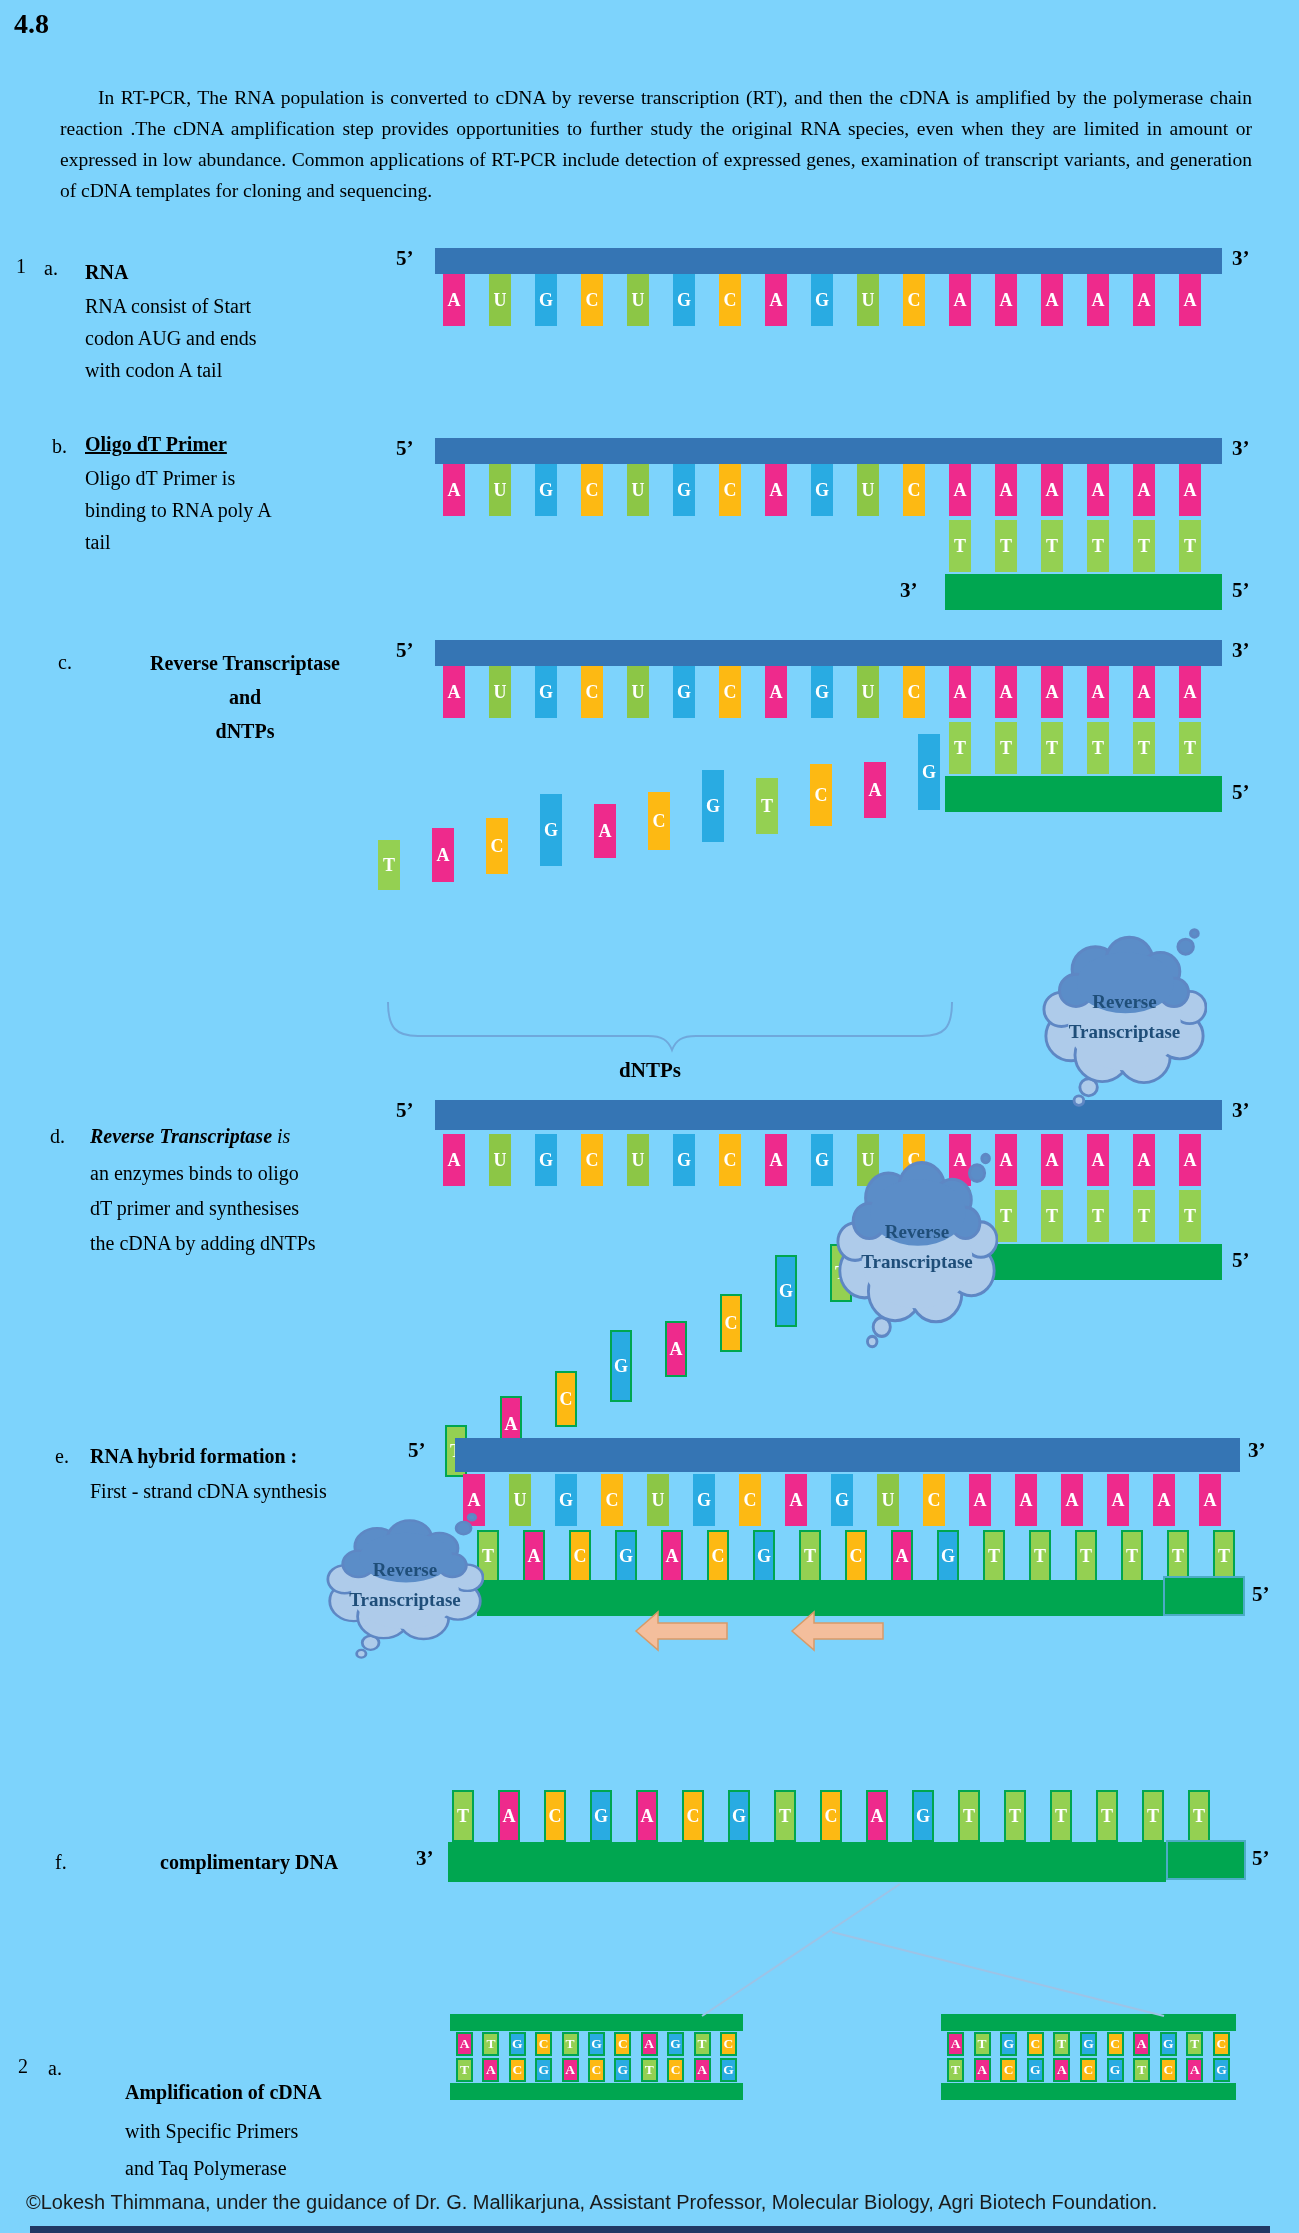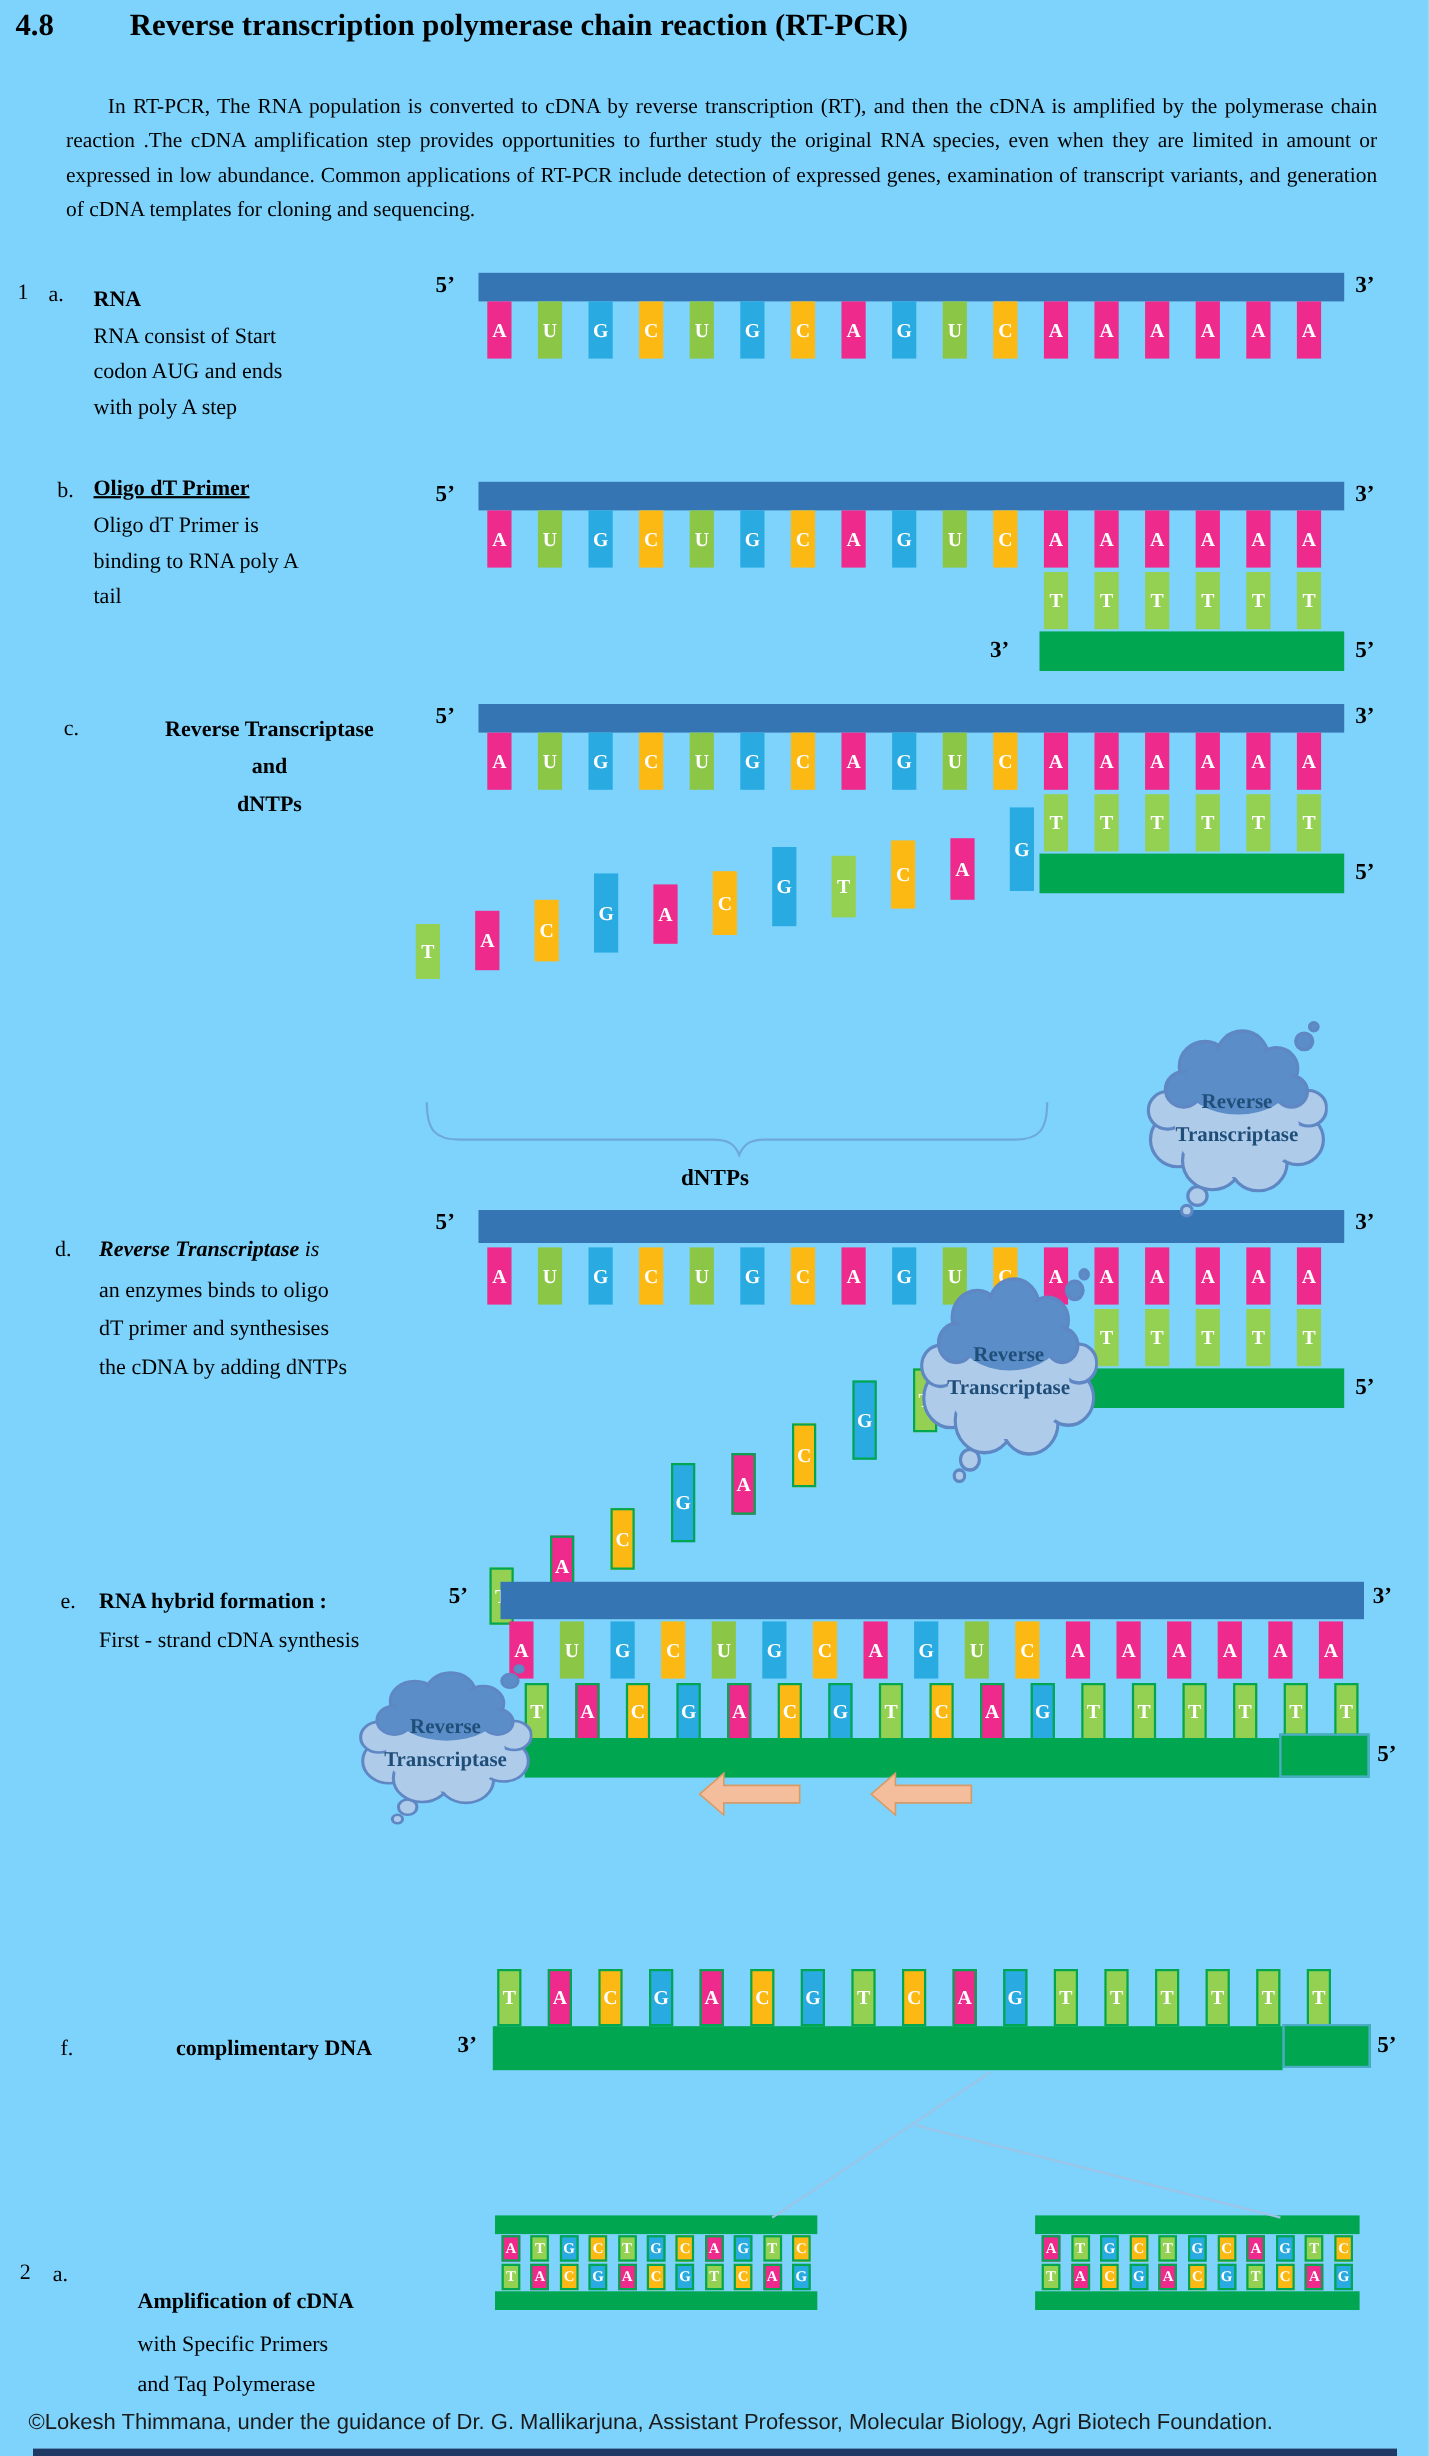--- a/index.html
+++ b/index.html
@@ -33,31 +33,30 @@
   .intro{position:absolute;left:60px;top:82px;width:1192px;font-size:19.5px;line-height:31px;
          text-align:justify;text-indent:38px;}
   .centered{text-align:center;}
 </style>
 </head>
 <body>
 
 <div id="canvas">
 
   <div class="abs title" style="left:14px;top:8px;">4.8</div>
-  <div class="abs title" style="left:118px;top:8px;">Reverse transcription polymerase chain reaction (RT-PCR)</div>
 
   <div class="intro">In RT-PCR,  The RNA population is converted to cDNA by reverse transcription (RT), and then the cDNA is amplified by the polymerase chain reaction .The cDNA amplification step provides opportunities to further study the original RNA species, even when they are limited in amount or expressed in low abundance. Common applications of RT-PCR include detection of  expressed genes, examination of transcript variants, and generation of cDNA templates for cloning and sequencing.</div>
 
   <div class="abs txt" style="left:16px;top:250px;">1</div>
   <div class="abs txt" style="left:44px;top:252px;">a.</div>
   <div class="abs txt bold" style="left:85px;top:256px;">RNA</div>
   <div class="abs txt" style="left:85px;top:290px;width:240px;">
     <div>RNA consist of Start</div>
     <div>codon AUG and ends</div>
-    <div>with poly A step</div>
+    <div>with codon A tail</div>
   </div>
   <div class="endlabel" style="left:396px;top:246px;">5’</div>
   <div class="rnabar" style="left:435px;top:248px;"></div>
   <div class="endlabel" style="left:1232px;top:246px;">3’</div>
   <div class="seq" style="left:443px;top:274px;">
       <span class="base" style="background: rgb(238, 42, 140);">A</span>
       <span class="base" style="background: rgb(140, 198, 70);">U</span>
       <span class="base" style="background: rgb(41, 171, 226);">G</span>
       <span class="base" style="background: rgb(253, 185, 19);">C</span>
       <span class="base" style="background: rgb(140, 198, 70);">U</span>

